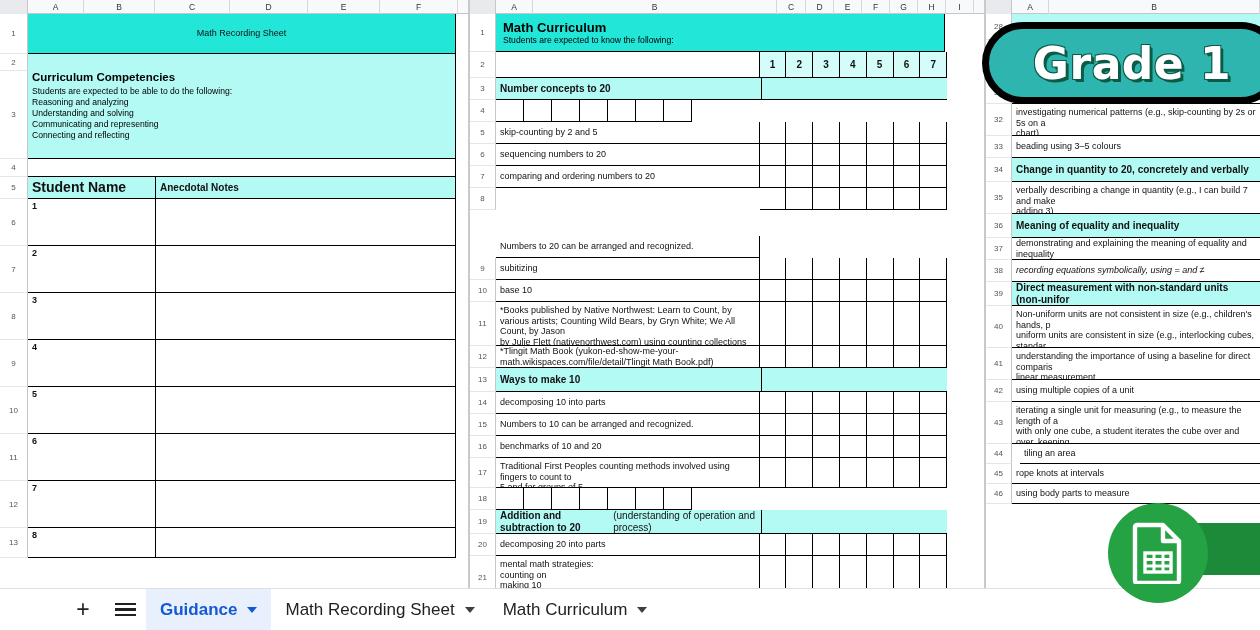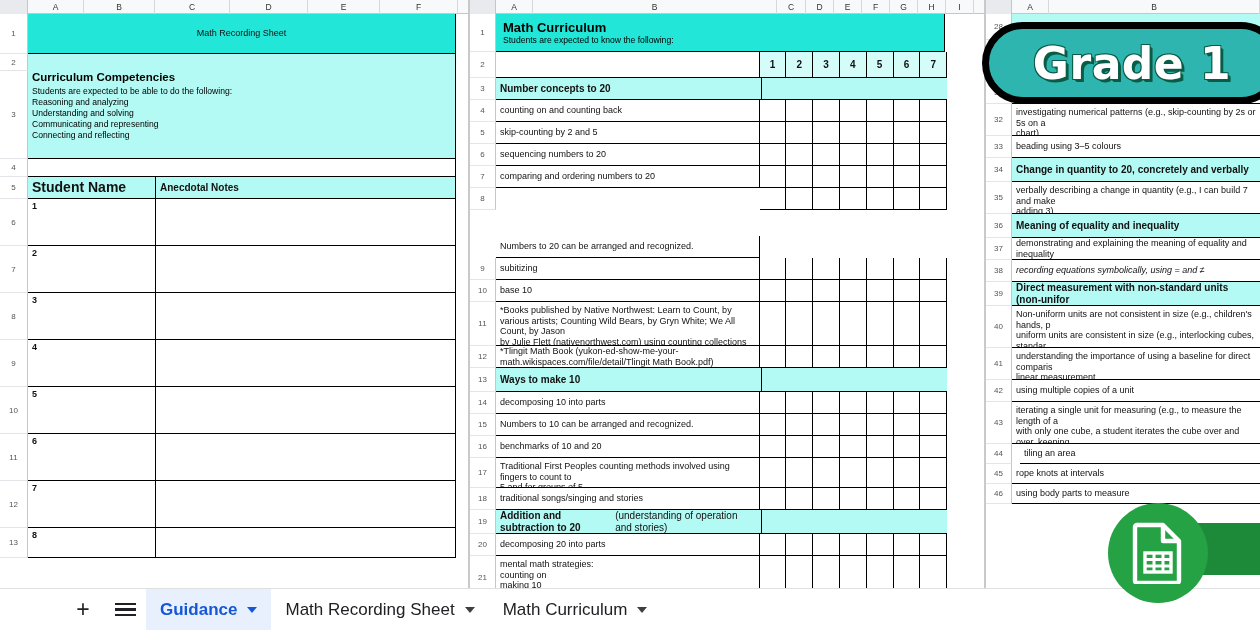--- a/index.html
+++ b/index.html
@@ -301,21 +301,20 @@
           <div class="rnum" style="width:26px;height:22px">3</div>
           <div class="cells">
             <div class="cell mid fill-light" style="width:281px;height:22px;font-size:10px;"><span style="font-weight:bold">Number concepts to 20</span></div>
             <div class="cell fill-light" style="width:196px;height:22px;border-right:none"></div>
             <div class="cell blank noborder" style="width:41px;height:22px"></div>
           </div>
         </div>
         <div class="row">
           <div class="rnum" style="width:26px;height:22px">4</div>
           <div class="cells">
-            <div class="cell mid" style="width:281px;height:22px;"><span style="white-space:pre-line">counting on and counting back</span></div>
             <div class="cell" style="width:28px;height:22px"></div>
             <div class="cell" style="width:28px;height:22px"></div>
             <div class="cell" style="width:28px;height:22px"></div>
             <div class="cell" style="width:28px;height:22px"></div>
             <div class="cell" style="width:28px;height:22px"></div>
             <div class="cell" style="width:28px;height:22px"></div>
             <div class="cell" style="width:28px;height:22px"></div>
             <div class="cell blank noborder" style="width:41px;height:22px"></div>
           </div>
         </div>
@@ -494,35 +493,34 @@
             <div class="cell" style="width:28px;height:30px"></div>
             <div class="cell" style="width:28px;height:30px"></div>
             <div class="cell" style="width:28px;height:30px"></div>
             <div class="cell" style="width:28px;height:30px"></div>
             <div class="cell blank noborder" style="width:41px;height:30px"></div>
           </div>
         </div>
         <div class="row">
           <div class="rnum" style="width:26px;height:22px">18</div>
           <div class="cells">
-            <div class="cell mid" style="width:281px;height:22px;"><span style="white-space:pre-line">traditional songs/singing and stories</span></div>
             <div class="cell" style="width:28px;height:22px"></div>
             <div class="cell" style="width:28px;height:22px"></div>
             <div class="cell" style="width:28px;height:22px"></div>
             <div class="cell" style="width:28px;height:22px"></div>
             <div class="cell" style="width:28px;height:22px"></div>
             <div class="cell" style="width:28px;height:22px"></div>
             <div class="cell" style="width:28px;height:22px"></div>
             <div class="cell blank noborder" style="width:41px;height:22px"></div>
           </div>
         </div>
         <div class="row">
           <div class="rnum" style="width:26px;height:24px">19</div>
           <div class="cells">
-            <div class="cell mid fill-light" style="width:281px;height:24px;font-size:10px;"><span style="font-weight:bold">Addition and subtraction to 20</span><span> (understanding of operation and stories)</span></div>
+            <div class="cell mid fill-light" style="width:281px;height:24px;font-size:10px;"><span style="font-weight:bold">Addition and subtraction to 20</span><span> (understanding of operation and process)</span></div>
             <div class="cell fill-light" style="width:196px;height:24px;border-right:none"></div>
             <div class="cell blank noborder" style="width:41px;height:24px"></div>
           </div>
         </div>
         <div class="row">
           <div class="rnum" style="width:26px;height:22px">20</div>
           <div class="cells">
             <div class="cell mid" style="width:281px;height:22px;"><span style="white-space:pre-line">decomposing 20 into parts</span></div>
             <div class="cell" style="width:28px;height:22px"></div>
             <div class="cell" style="width:28px;height:22px"></div>

